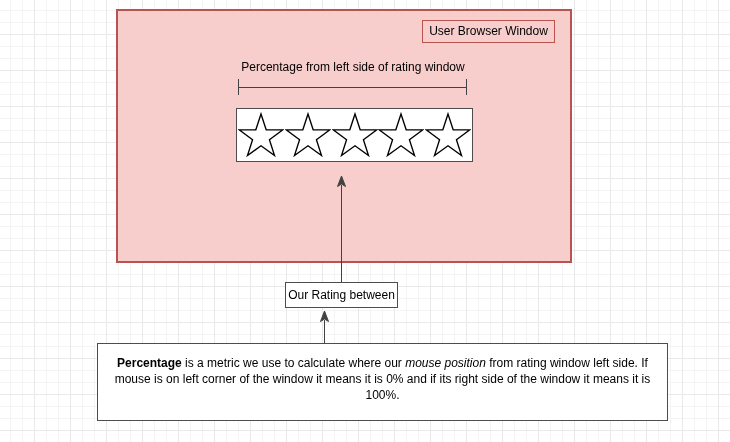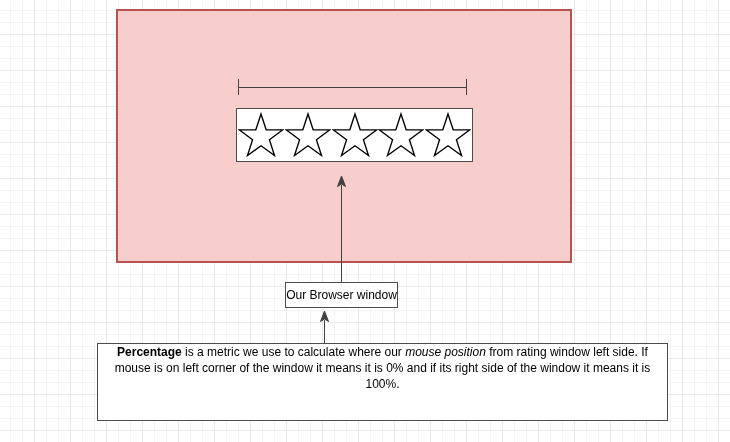--- a/index.html
+++ b/index.html
@@ -67,31 +67,33 @@
     border: 1px solid var(--box-stroke, #4d4d4d);
     font-size: 12px; line-height: 24px; text-align: center;
     white-space: nowrap;
   }
 
   .desc-box {
     left: 97px; top: 343px; width: 571px; height: 78px;
     background: var(--box-fill, #fff);
     border: 1px solid var(--box-stroke, #4d4d4d);
     font-size: 12px; line-height: 16px; text-align: center;
-    padding: 0 8px;
+    padding: 11px 8px;
   }
 </style>
 </head>
 <body>
 
 <div class="canvas">
 
   <div class="abs browser-window"></div>
 
+  <div class="abs ub-label">User Browser Window</div>
 
+  <div class="abs measure-label">Percentage from left side of rating window</div>
 
   <svg class="abs overlay" viewBox="0 0 730 442" xmlns="http://www.w3.org/2000/svg">
     <g stroke="var(--connector, #424242)" stroke-width="1" fill="none">
       <path d="M238.5 79 L238.5 95"></path>
       <path d="M466.5 79 L466.5 95"></path>
       <path d="M238.5 87.5 L466.5 87.5"></path>
     </g>
     <g>
       <path d="M341.5 282 L341.5 185" stroke="var(--connector, #424242)" stroke-width="1" fill="none"></path>
       <path d="M341.5 176 L345.5 186.5 L341.5 184 L337.5 186.5 Z" fill="var(--connector, #424242)" stroke="var(--connector, #424242)" stroke-width="1"></path>
@@ -113,19 +115,19 @@
         <polygon points="24,1 29.4,17.5 46.8,17.6 32.8,27.9 38.1,44.4 24,34.2 9.9,44.4 15.2,27.9 1.2,17.6 18.6,17.5" fill="#ffffff" stroke="#000000" stroke-width="1.4"></polygon>
       </svg>
       <svg width="46" height="46" viewBox="0 0 48 46">
         <polygon points="24,1 29.4,17.5 46.8,17.6 32.8,27.9 38.1,44.4 24,34.2 9.9,44.4 15.2,27.9 1.2,17.6 18.6,17.5" fill="#ffffff" stroke="#000000" stroke-width="1.4"></polygon>
       </svg>
       <svg width="46" height="46" viewBox="0 0 48 46">
         <polygon points="24,1 29.4,17.5 46.8,17.6 32.8,27.9 38.1,44.4 24,34.2 9.9,44.4 15.2,27.9 1.2,17.6 18.6,17.5" fill="#ffffff" stroke="#000000" stroke-width="1.4"></polygon>
       </svg>
     </div>
 
-  <div class="abs rating-label">Our Browser window</div>
+  <div class="abs rating-label">Our Rating between</div>
 
   <div class="abs desc-box">
     <b>Percentage</b><span> is a metric we use to calculate where our </span><i>mouse position</i><span> from rating window left side. If mouse is on left corner of the window it means it is 0%  and if its right side of the window it means it is 100%.</span><br>
   </div>
 
 </div>
 
 </body></html>

